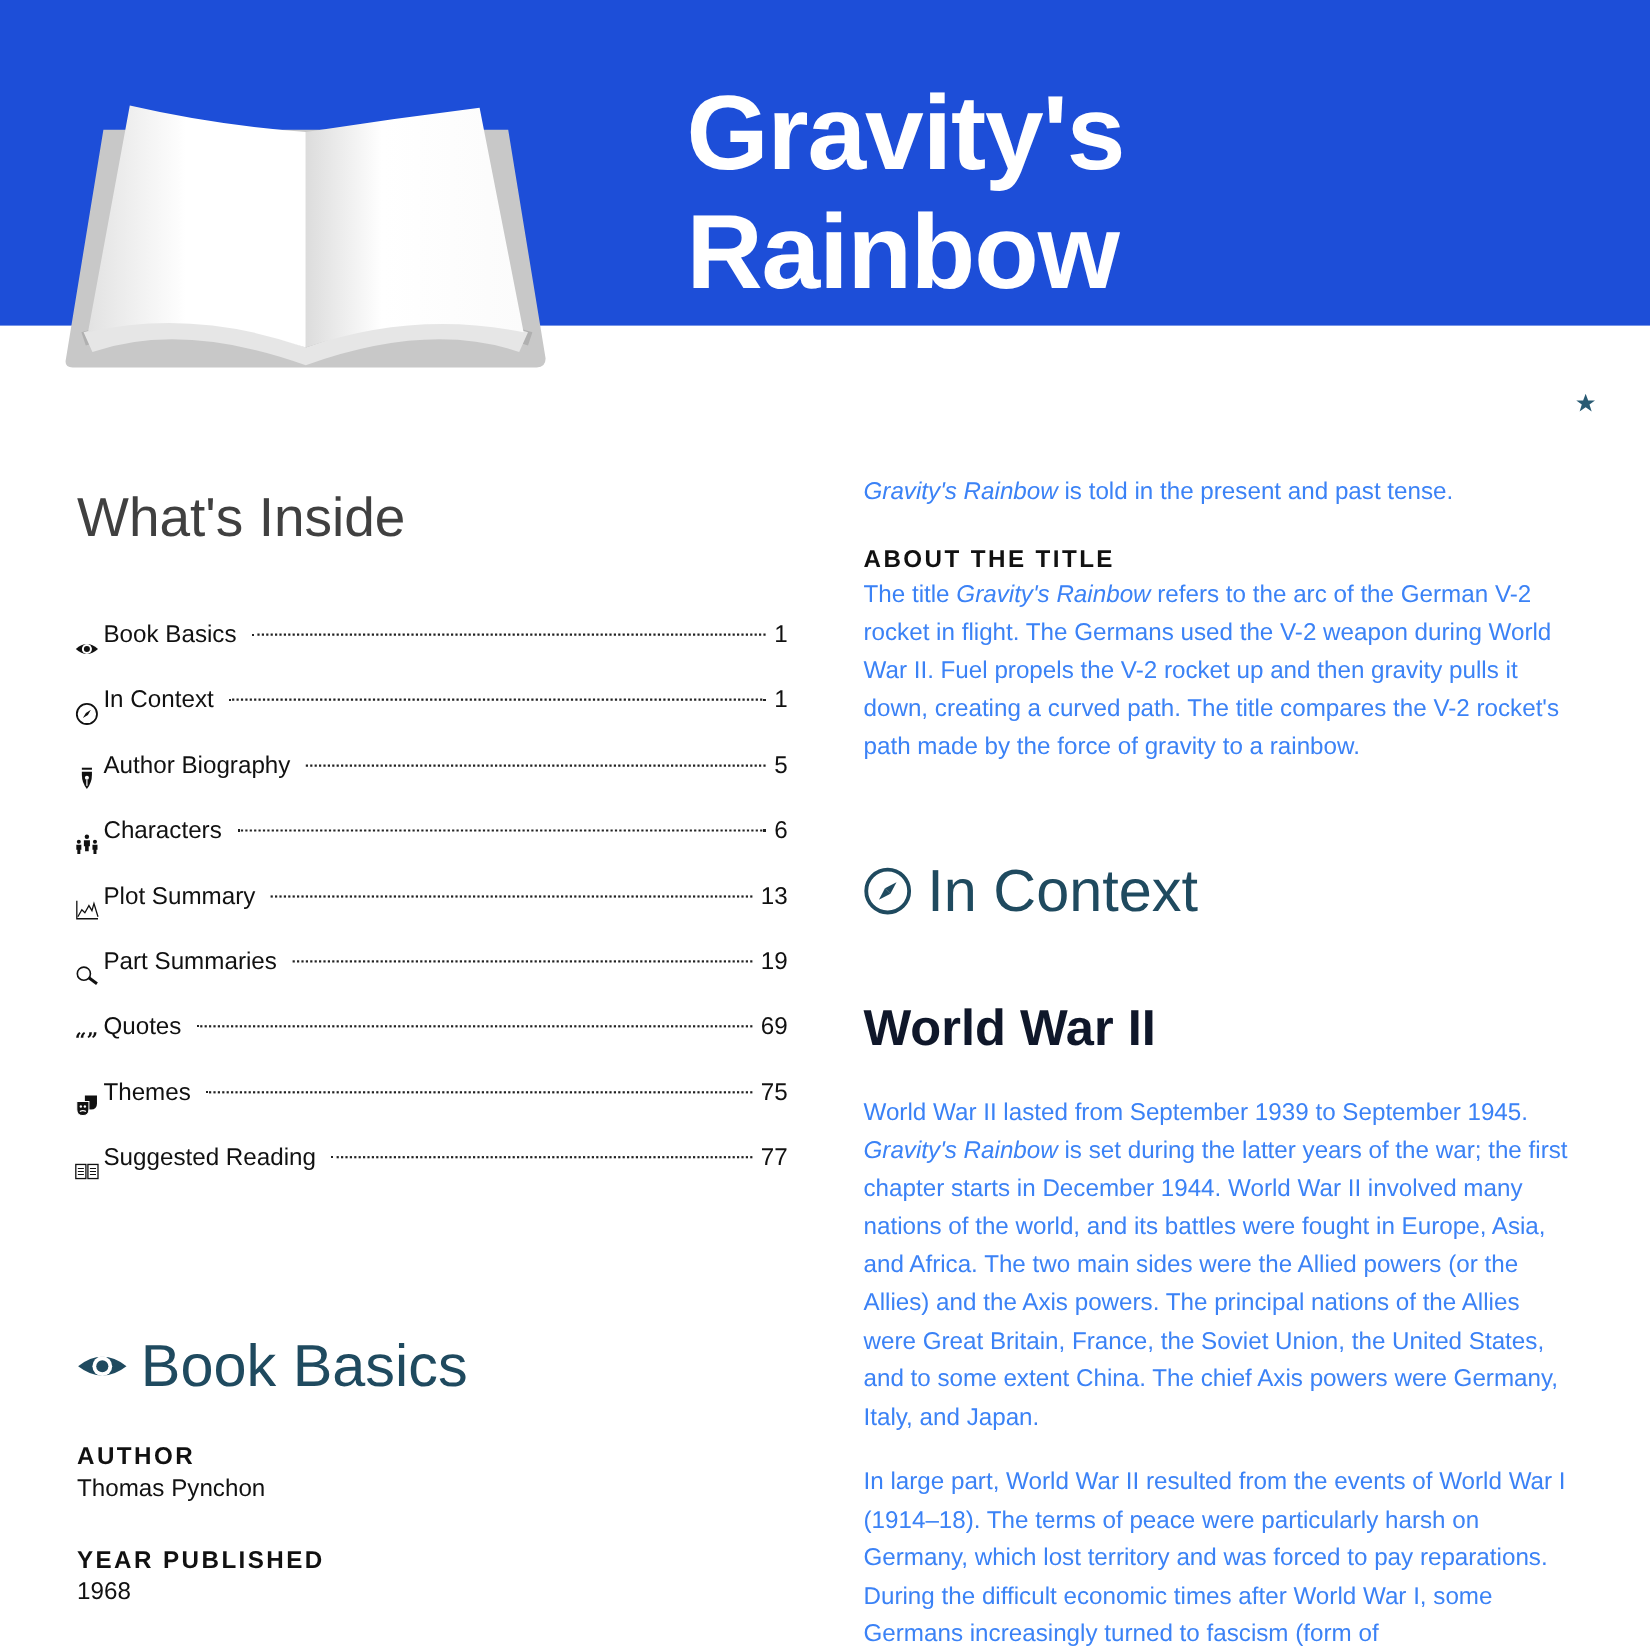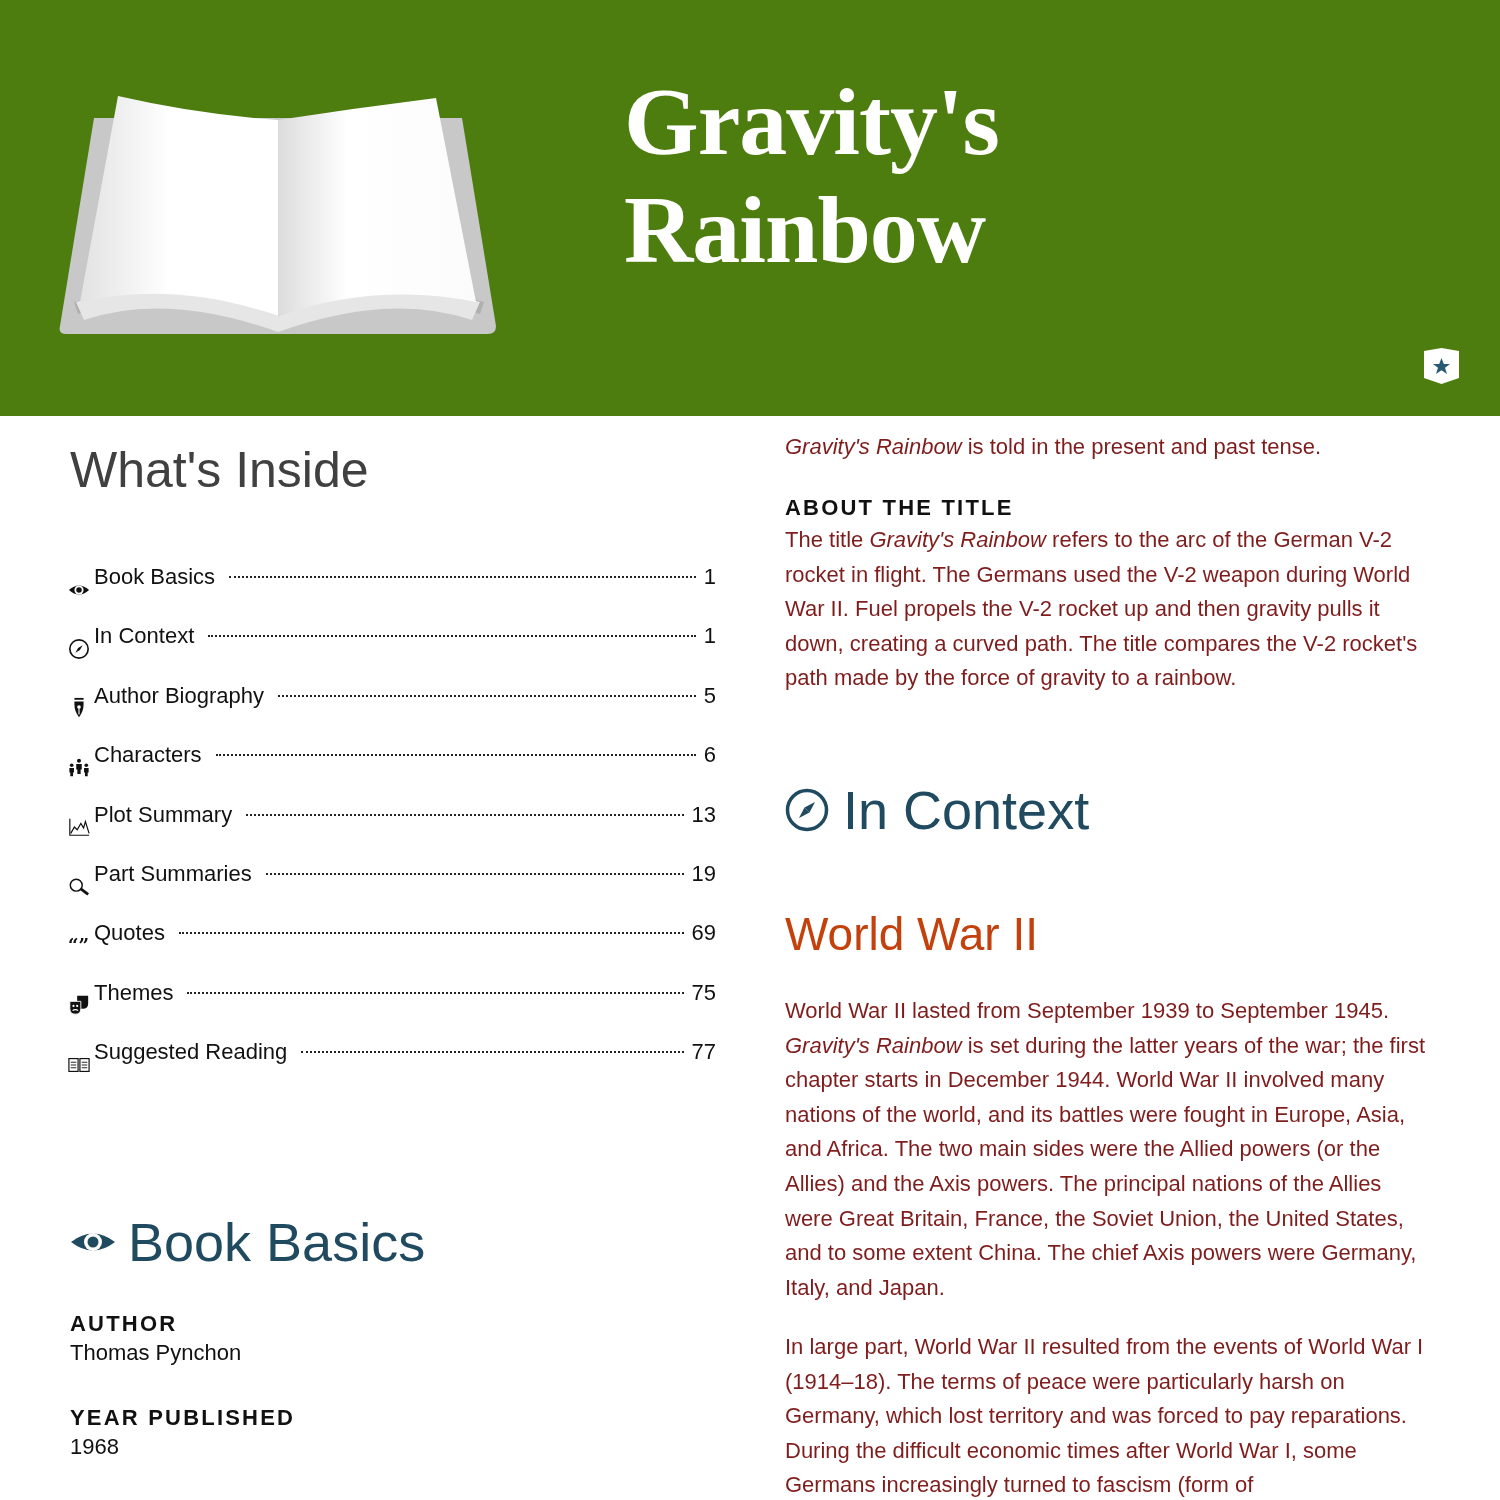--- a/index.html
+++ b/index.html
@@ -3,23 +3,22 @@
 <meta charset="utf-8">
 <style>
   html, body { margin: 0; padding: 0; }
   body {
     width: 1500px; height: 1500px; overflow: hidden; position: relative;
     background: #ffffff;
     font-family: "Liberation Sans", sans-serif;
     color: #111;
   }
   .header {
-    position: absolute; left: 0; top: 0; width: 1500px; height: 416px;
-    background: #4d7c0f;
-    font-family: Liberation Serif, serif;
+    position: absolute; left: 0; top: 0; width: 1500px; height: 296px;
+    background: #1d4ed8;
   }
   .book-art { position: absolute; left: 56px; top: 88px; width: 444px; height: 252px; }
   .title {
     position: absolute; left: 624px; top: 68px; margin: 0;
     color: #fff; font-weight: bold; font-size: 96px; line-height: 108px;
     letter-spacing: -1px;
   }
   .subtitle {
     position: absolute; left: 625px; top: 316px; color: #fff;
     font-size: 27px; line-height: 32px;
@@ -51,32 +50,32 @@
   }
   .book-basics-h svg { width: 46px; height: 30px; margin-right: 12px; }
   .field-label {
     font-weight: bold; font-size: 22px; letter-spacing: 2.2px; color: #111; line-height: 28px;
   }
   .field-value { font-size: 22px; line-height: 30px; color: #111; }
   .bb-author { position: absolute; left: 0; top: 894px; }
   .bb-year { position: absolute; left: 0; top: 988px; }
 
   .right-col { position: absolute; left: 785px; top: 416px; width: 650px; }
-  .p { font-size: 22px; line-height: 34.6px; color: #7f1d1d; margin: 0; }
+  .p { font-size: 22px; line-height: 34.6px; color: #3b82f6; margin: 0; }
   .intro { position: absolute; left: 0; top: 14px; }
   .about-label { position: absolute; left: 0; top: 78px; }
   .about-text { position: absolute; left: 0; top: 107px; width: 650px; }
   .in-context-h {
     position: absolute; left: 0; top: 364px; margin: 0; display: flex; align-items: center;
     color: #1f4a5f; font-size: 54px; font-weight: normal; line-height: 60px;
   }
   .in-context-h svg { width: 44px; height: 44px; margin-right: 14px; }
   .wwii-h {
     position: absolute; left: 0; top: 490px; margin: 0;
-    color: #c2410c; font-size: 46px; font-weight: normal; line-height: 56px;
+    color: #0f172a; font-size: 46px; font-weight: bold; line-height: 56px;
   }
   .wwii-p1 { position: absolute; left: 0; top: 578px; width: 650px; }
   .wwii-p2 { position: absolute; left: 0; top: 914px; width: 650px; }
   em { font-style: italic; }
 </style>
 </head>
 <body>
 
 <div class="header">
   <svg class="book-art" viewBox="0 0 444 252">

